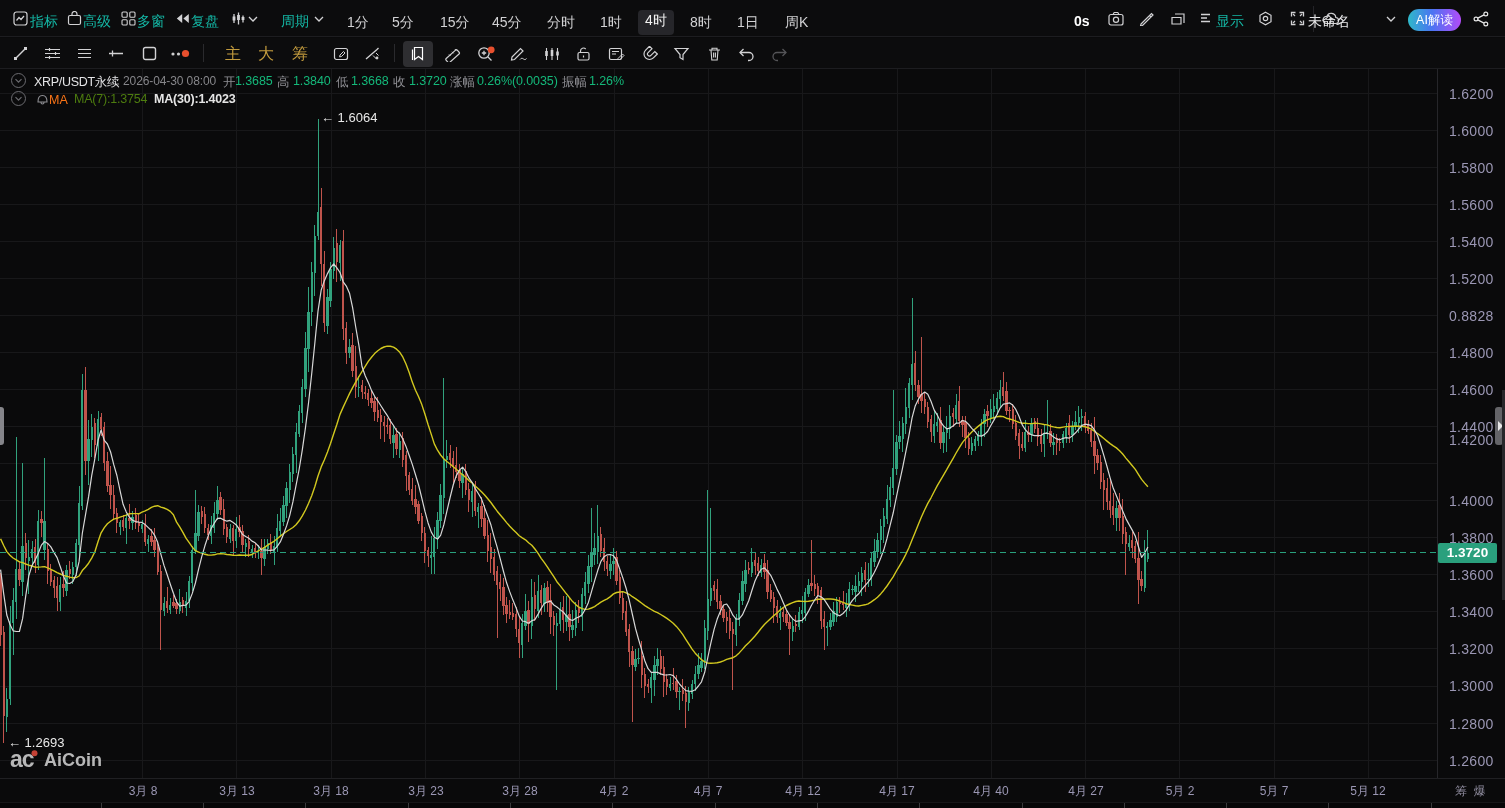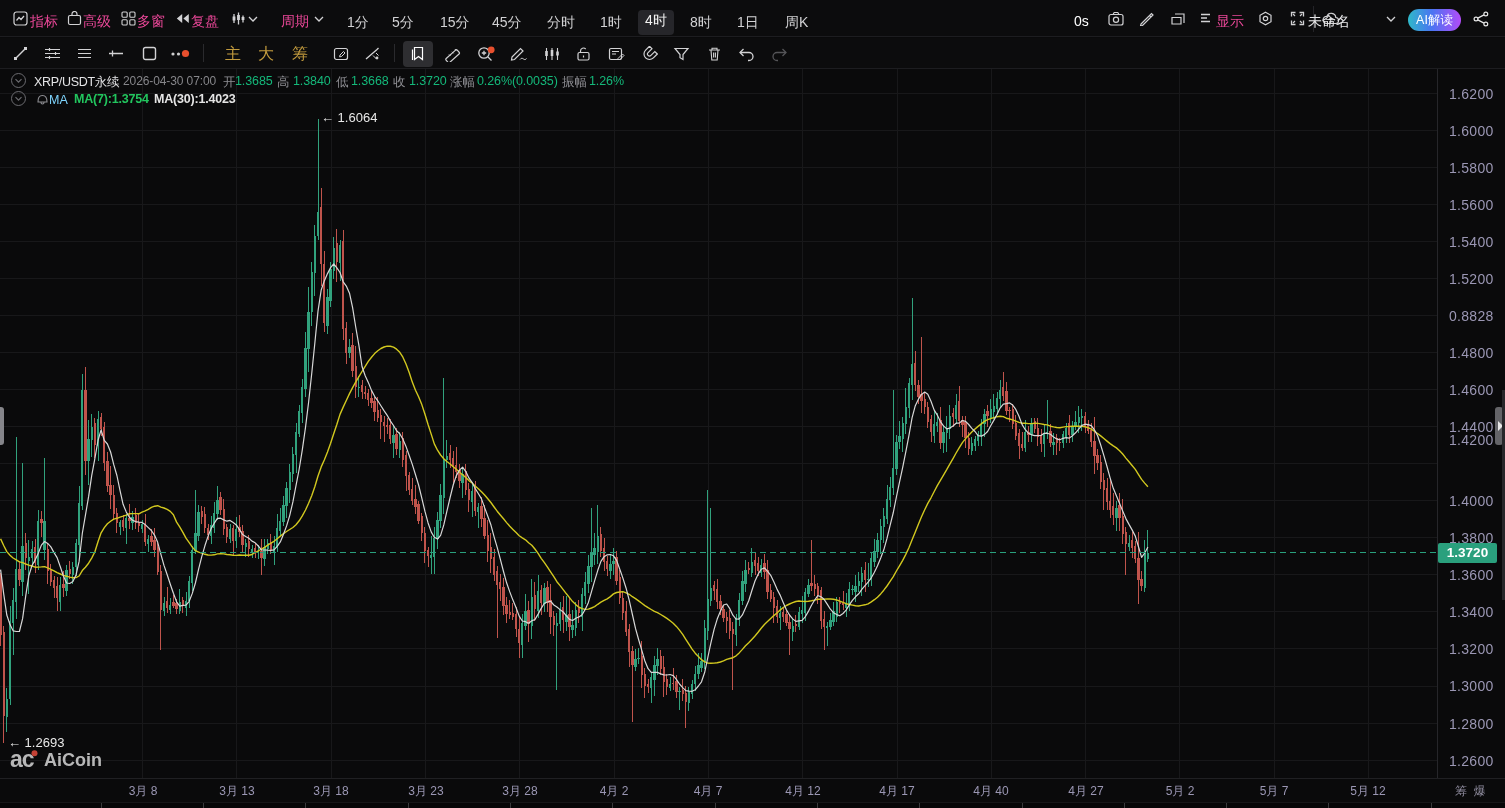--- a/index.html
+++ b/index.html
@@ -1,20 +1,20 @@
 <!DOCTYPE html>
 <html><head><meta charset="utf-8"><style>
 *{margin:0;padding:0;box-sizing:border-box}
 html,body{width:1505px;height:808px;background:#000;overflow:hidden;font-family:"Liberation Sans",sans-serif}
 #app{position:relative;width:1505px;height:808px;background:#0a0a0b;overflow:hidden}
 .ab{position:absolute}
 .tb{position:absolute;left:0;right:0;background:#0c0c0d}
 .t1{top:0;height:37px;border-bottom:1px solid #1d1d20}
 .t2{top:38px;height:31px;border-bottom:1px solid #1d1d20}
-.it{position:absolute;color:#ec4899;font-size:14px;line-height:14px;top:14px;white-space:nowrap}
+.it{position:absolute;color:#14b8a6;font-size:14px;line-height:14px;top:14px;white-space:nowrap}
 .ic{position:absolute;top:11px}
 .ic2{position:absolute;top:46px}
 .per{position:absolute;color:#d2d2d4;font-size:14px;top:14px}
 .sel4{position:absolute;left:638px;top:10px;width:36px;height:25px;background:#26262a;border-radius:4px;color:#f2f2f2;font-size:14px;text-align:center;line-height:21px}
 .gold{position:absolute;color:#c29b3e;font-size:16px;top:44px;font-weight:400}
 .sep2{position:absolute;top:44px;width:1px;height:18px;background:#2a2a2d}
 .axl{position:absolute;left:1449px;color:#9b97b4;font-size:14px;letter-spacing:.3px}
 .dtl{position:absolute;top:783px;width:60px;text-align:center;color:#9b97b4;font-size:12px}
 .g{color:#14b87a}
 .tag{position:absolute;left:1438px;top:543px;width:59px;height:20px;background:#2aa07d;border-radius:2px;color:#fff;font-weight:700;font-size:13.5px;text-align:center;line-height:20px}
@@ -81,43 +81,43 @@
     <div class="dtl" style="left:1244px">5月 7</div>
     <div class="dtl" style="left:1338px">5月 12</div>
 <div class="ab" style="left:1455px;top:783px;color:#8f8c9e;font-size:12px">筹&nbsp;&nbsp;爆</div>
 
 <svg class="ab" style="left:11px;top:73px" width="16" height="16">
       <circle cx="7.5" cy="7.5" r="7" stroke="#6b6b70" fill="none"></circle>
       <path d="M4.5 6.2 7.5 9.2 10.5 6.2" stroke="#6b6b70" fill="none" stroke-width="1.2"></path>
     </svg>
 <div class="ab" style="top:73.5px;left:0;font-size:12.5px;letter-spacing:-0.1px;color:#8f8f94;white-space:nowrap">
       <span class="ab" style="left:34px;color:#e4e4e6;font-size:12.5px;letter-spacing:-0.3px">XRP/USDT永续</span>
-      <span class="ab" style="left:123px;color:#86868a;font-size:12px">2026-04-30 07:00</span>
+      <span class="ab" style="left:123px;color:#86868a;font-size:12px">2026-04-30 08:00</span>
       <span class="ab" style="left:223px">开</span>
       <span class="ab g" style="left:235px">1.3685</span>
       <span class="ab" style="left:277px">高</span>
       <span class="ab g" style="left:293px">1.3840</span>
       <span class="ab" style="left:336px">低</span>
       <span class="ab g" style="left:351px">1.3668</span>
       <span class="ab" style="left:393px">收</span>
       <span class="ab g" style="left:409px">1.3720</span>
       <span class="ab" style="left:450px">涨幅</span>
       <span class="ab g" style="left:477px">0.26%(0.0035)</span>
       <span class="ab" style="left:562px">振幅</span>
       <span class="ab g" style="left:589px">1.26%</span>
     </div>
 <svg class="ab" style="left:11px;top:91px" width="16" height="16">
       <circle cx="7.5" cy="7.5" r="7" stroke="#6b6b70" fill="none"></circle>
       <path d="M4.5 6.2 7.5 9.2 10.5 6.2" stroke="#6b6b70" fill="none" stroke-width="1.2"></path>
     </svg>
 <svg class="ab" style="left:36px;top:92px" width="13" height="13">
       <path d="M2 10c0-4 1-6.5 4.5-6.5S11 6 11 10Z M5 10.5a1.5 1.5 0 0 0 3 0" stroke="#8f8f94" fill="none" stroke-width="1.1"></path>
     </svg>
-<div class="ab" style="left:49px;top:92.5px;font-size:12.5px;color:#7dd3fc">MA</div>
-<div class="ab" style="left:74px;top:92px;font-size:12.5px;letter-spacing:-0.2px;font-weight:700;color:#22c55e">MA(7):1.3754</div>
+<div class="ab" style="left:49px;top:92.5px;font-size:12.5px;color:#f97316">MA</div>
+<div class="ab" style="left:74px;top:92px;font-size:12.5px;letter-spacing:-0.2px;font-weight:400;color:#4d7c0f">MA(7):1.3754</div>
 <div class="ab" style="left:154px;top:92px;font-size:12.5px;letter-spacing:-0.2px;font-weight:700;color:#e5e5e5">MA(30):1.4023</div>
 
 <svg class="wm" width="110" height="28" viewBox="0 0 110 28">
  <text x="0" y="21" fill="#d6d6d6" font-size="23" font-weight="700" font-family="Liberation Sans" letter-spacing="-1">ac</text>
  <circle cx="24.5" cy="7.2" r="3" fill="#e44b3d"></circle>
  <text x="34" y="20" fill="#d6d6d6" font-size="18" font-weight="700" font-family="Liberation Sans">AiCoin</text>
 </svg>
 
 <div class="ab" style="left:1495px;top:407px;width:8px;height:38px;background:#646468;border-radius:3px"></div>
 <svg class="ab" style="left:1496px;top:420px" width="8" height="12">
@@ -162,21 +162,21 @@
 <div class="per" style="left:347px">1分</div>
 <div class="per" style="left:392px">5分</div>
 <div class="per" style="left:440px">15分</div>
 <div class="per" style="left:492px">45分</div>
 <div class="per" style="left:547px">分时</div>
 <div class="per" style="left:600px">1时</div>
 <div class="sel4">4时</div>
 <div class="per" style="left:690px">8时</div>
 <div class="per" style="left:737px">1日</div>
 <div class="per" style="left:785px">周K</div>
-<div class="it" style="left:1074px;font-weight:400;color:#fff">0s</div>
+<div class="it" style="left:1074px;font-weight:700;color:#fff">0s</div>
 <svg class="ic" style="left:1108px" width="16" height="15">
       <rect x="1" y="3.5" width="14" height="10.5" rx="2" stroke="#d2d2d4" fill="none" stroke-width="1.2"></rect>
       <circle cx="8" cy="8.8" r="2.6" stroke="#d2d2d4" fill="none" stroke-width="1.2"></circle>
       <path d="M5 3.5 6.2 1.5h3.6L11 3.5" stroke="#d2d2d4" fill="none" stroke-width="1.2"></path>
     </svg>
 <svg class="ic" style="left:1139px" width="16" height="15">
       <path d="M2 13 12.5 2.5l1.5 1.5L3.5 14.5 1.5 15z M10.5 4.5l1.5 1.5" stroke="#d2d2d4" fill="none" stroke-width="1.2"></path>
     </svg>
 <svg class="ic" style="left:1170px" width="16" height="15">
       <path d="M5 3h9v9M11 6.5v6.5H2V6.5z" stroke="#d2d2d4" fill="none" stroke-width="1.2"></path>

